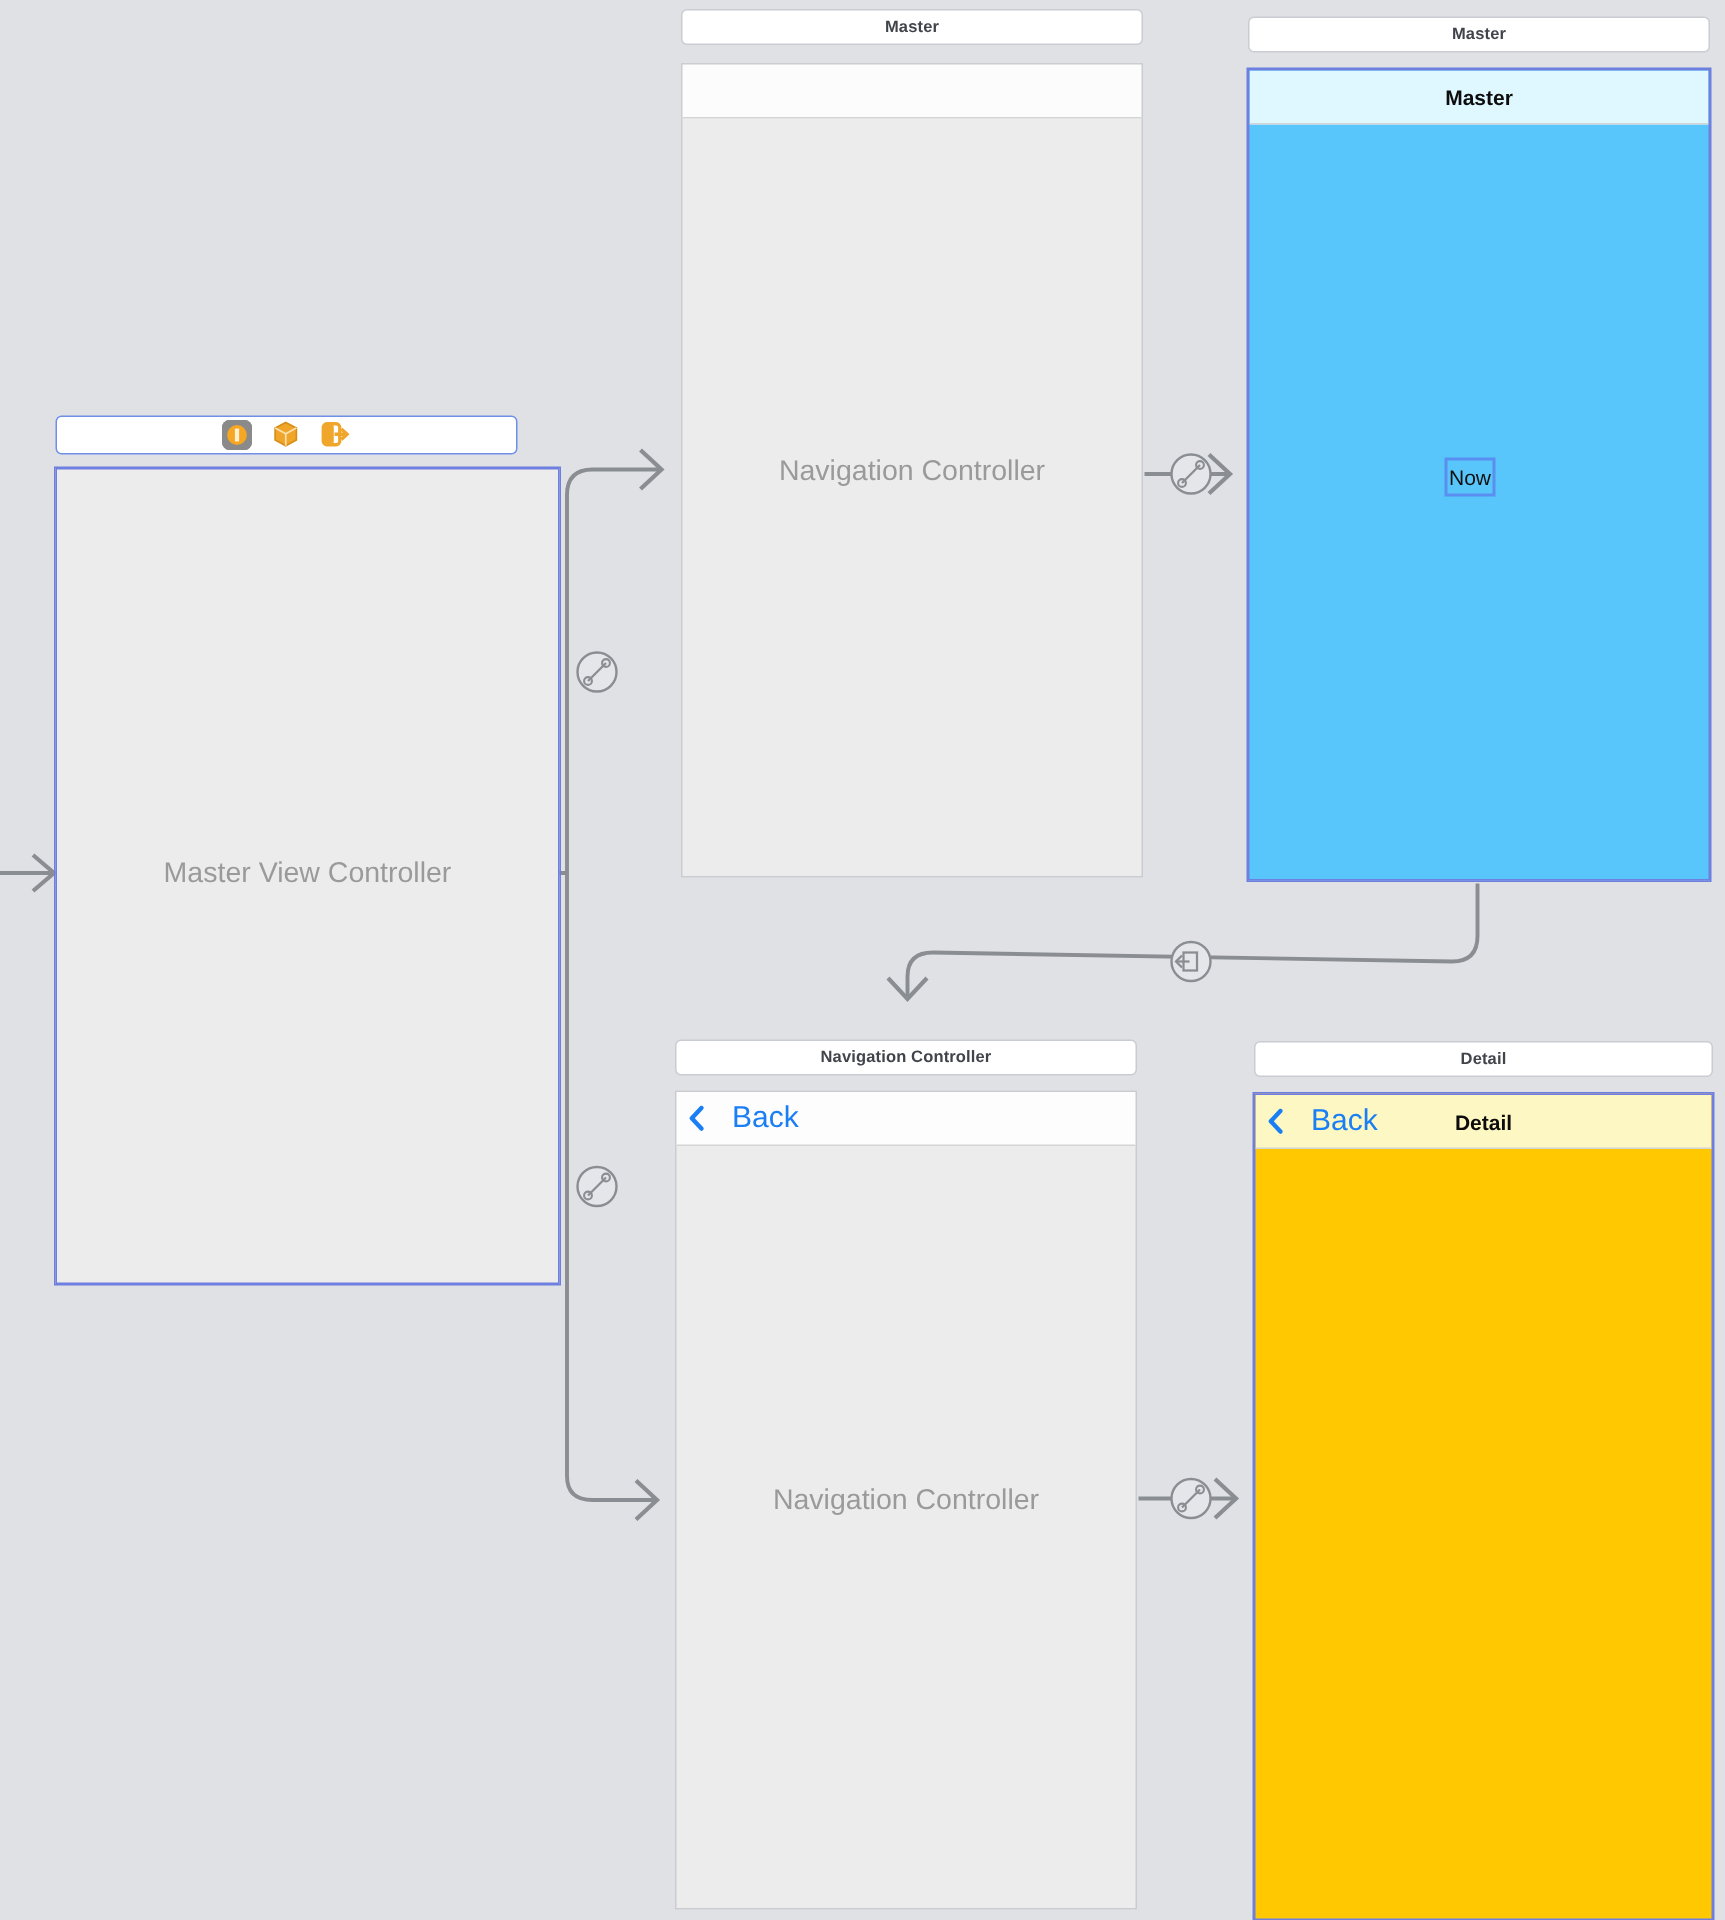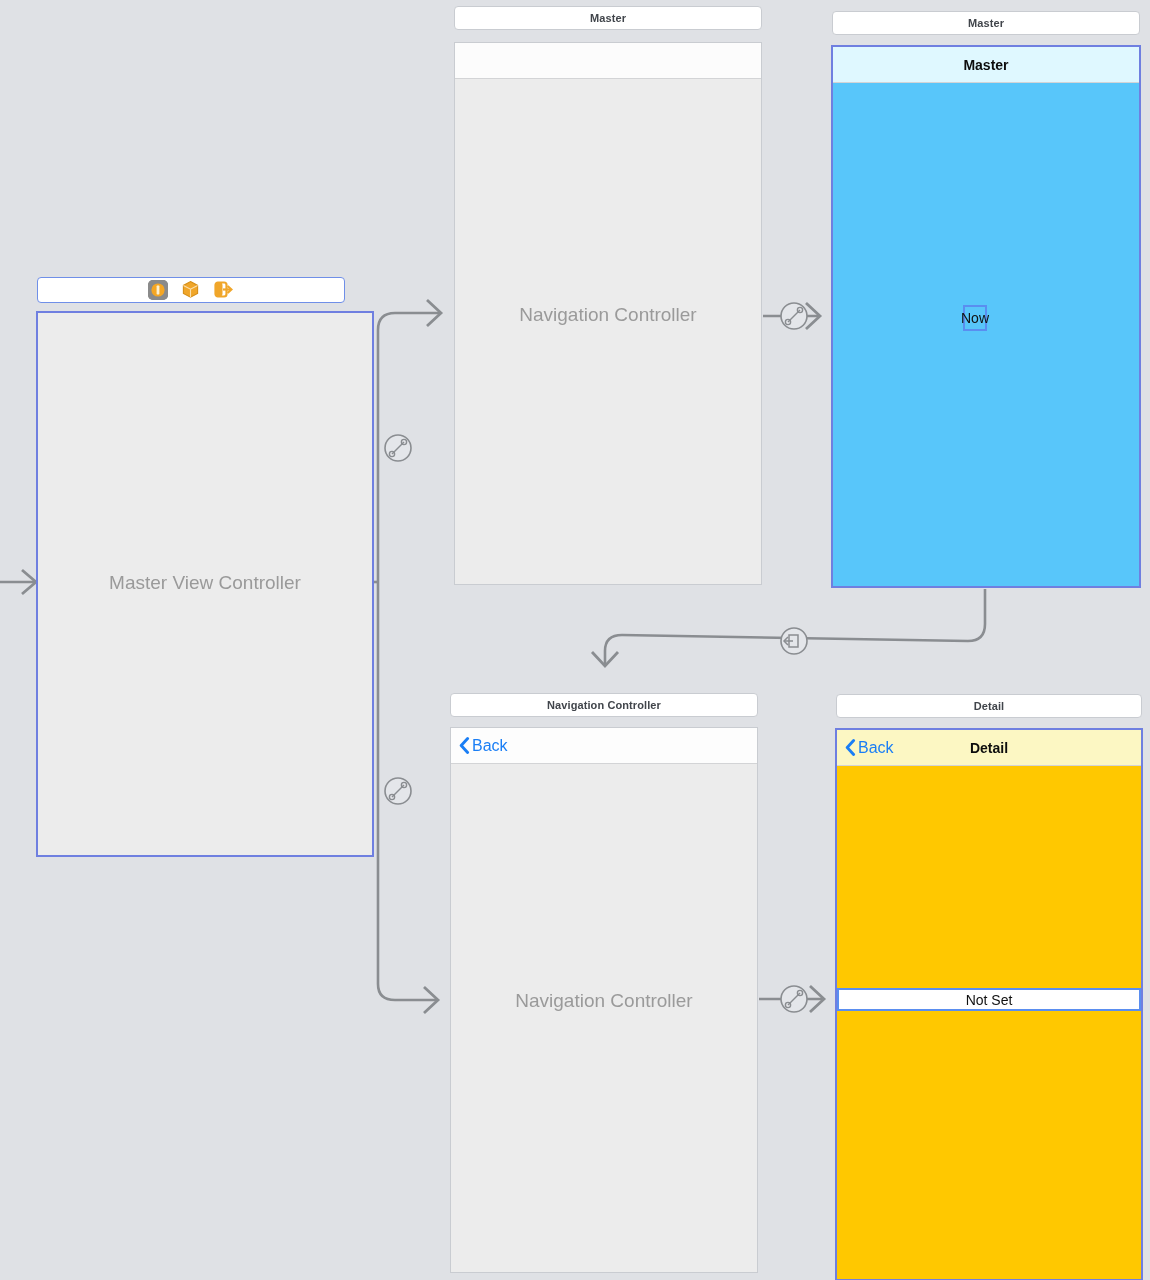--- a/index.html
+++ b/index.html
@@ -76,23 +76,23 @@
     font-weight: bold;
     color: #101010;
   }
   .navbar-title.dark { color: #0d0d0d; }
 
   .back-btn {
     position: absolute;
     left: 8px;
     display: flex;
     align-items: center;
-    gap: 2px;
+    gap: 18px;
     color: #1a7ef5;
-    font-size: 16px;
+    font-size: 20px;
   }
   .chev {
     display: inline-block;
     width: 11px; height: 17px;
   }
 
   
   .sel-label {
     position: absolute;
     border: 2px solid #5a8ef0;
@@ -231,21 +231,21 @@
     </div>
     <div class="placeholder-label" style="top:261px;">Navigation Controller</div>
   </div>
 
   <div class="scene-title" style="left:832px; top:11px; width:308px; height:24px;">Master</div>
 
   <div class="scene-frame selected" style="left:832px; top:46px; width:308px; height:541px; background:#58c6fa;">
     <div class="navbar cyan">
       <span class="navbar-title dark">Master</span>
     </div>
-    <div class="sel-label" style="left:130px; top:258px; width:24px; height:26px;">
+    <div class="sel-label" style="left:130px; top:258px; width:34px; height:26px;">
       <span>Now</span>
     </div>
   </div>
 
   <div class="scene-title" style="left:450px; top:693px; width:308px; height:24px;">Navigation Controller</div>
 
   <div class="scene-frame plain" style="left:450px; top:727px; width:308px; height:546px;">
     <div class="navbar white">
       <span class="back-btn">
         <span class="chev">
@@ -267,18 +267,15 @@
       <span class="back-btn">
         <span class="chev">
           <svg width="11" height="17" viewBox="0 0 11 17">
             <path d="M8.6,1.6 L2.2,8.5 L8.6,15.4" fill="none" stroke="#1a7ef5" stroke-width="2.9" stroke-linecap="round" stroke-linejoin="round"></path>
           </svg>
         </span>
         <span>Back</span>
       </span>
       <span class="navbar-title dark">Detail</span>
     </div>
-    <div class="sel-label white-bg" style="left:0px; top:258px; width:304px; height:23px;">
-      <span>Not Set</span>
-    </div>
   </div>
 
 </div>
 
 </body></html>

